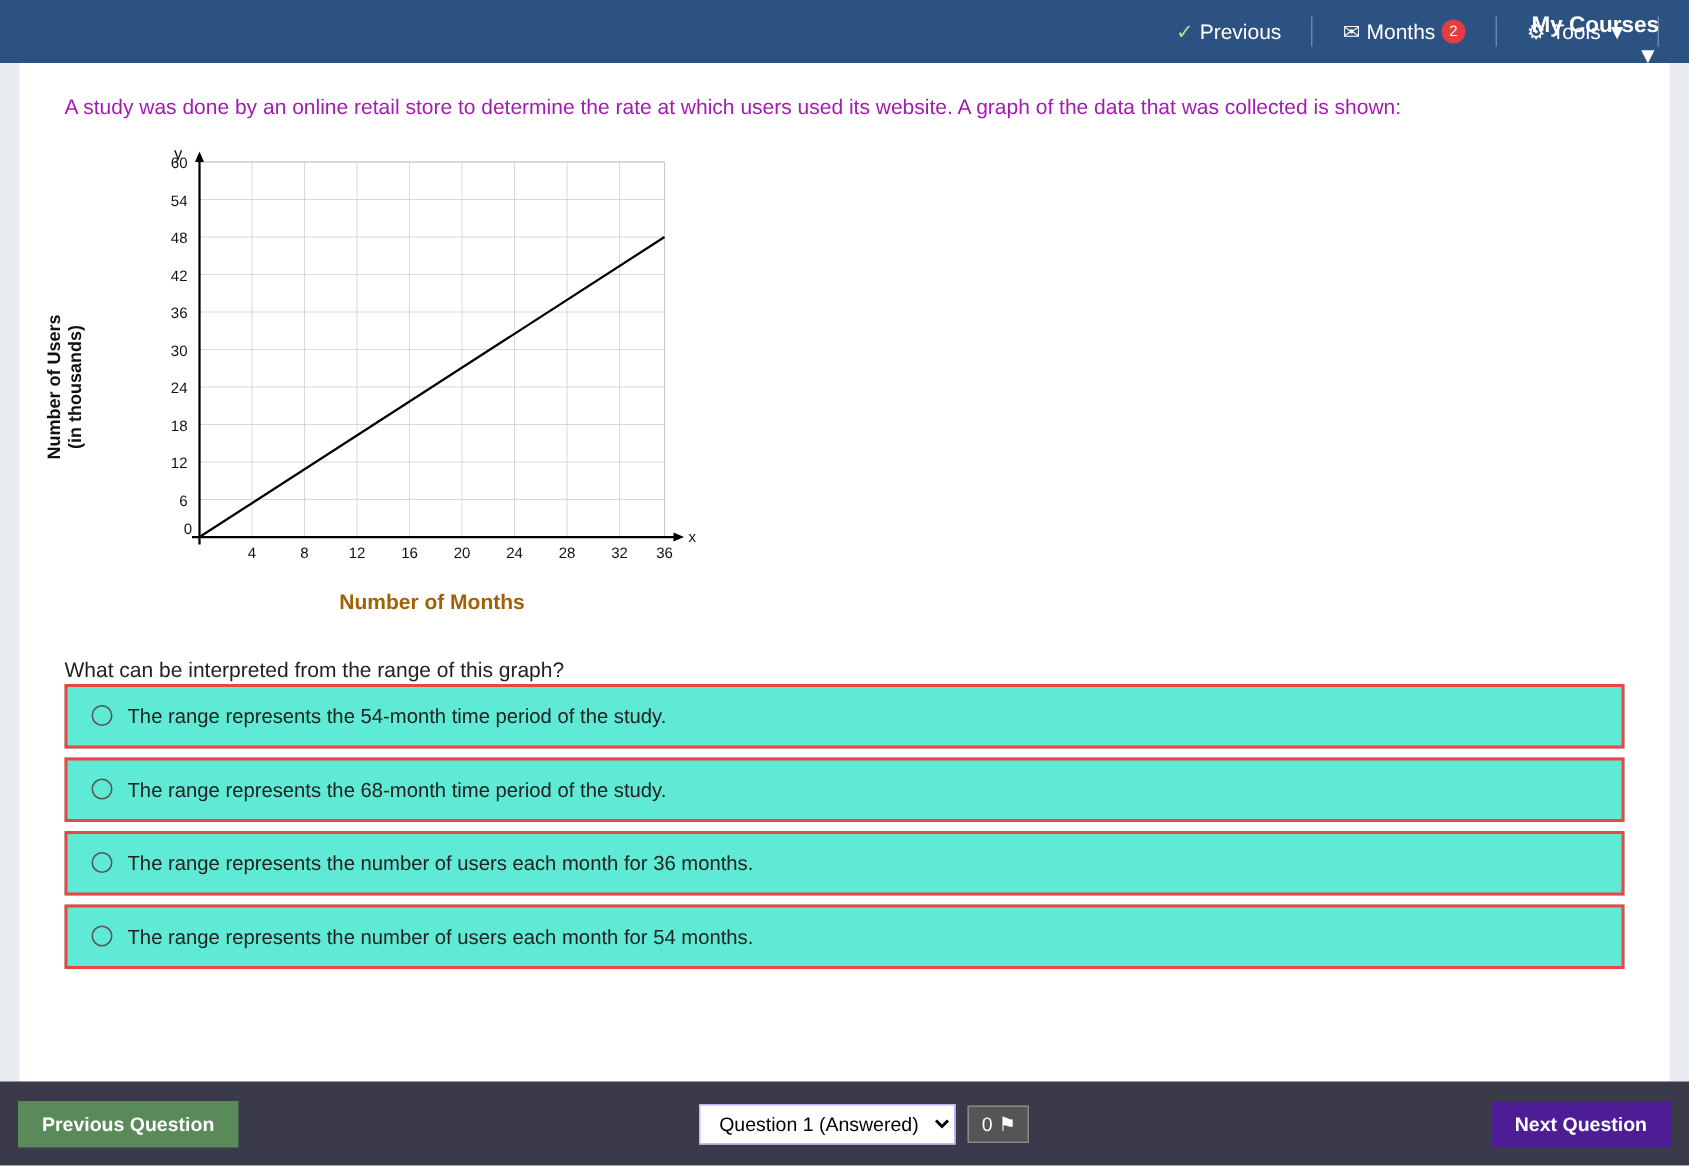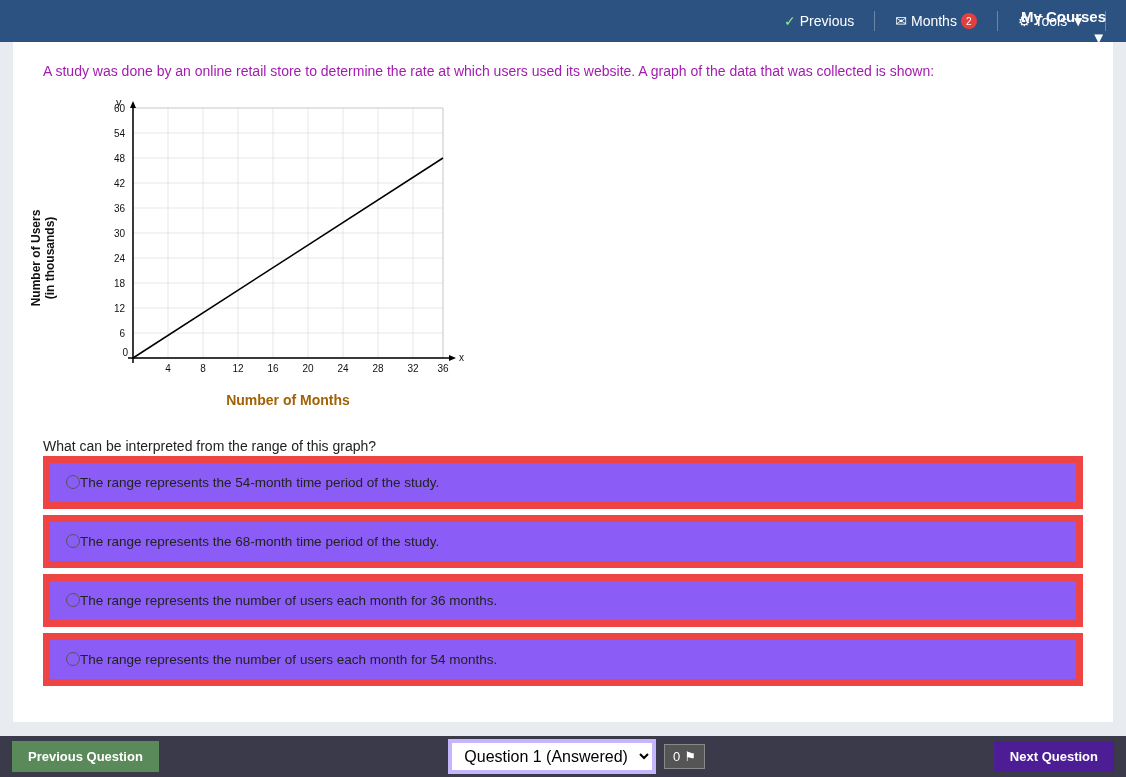--- a/index.html
+++ b/index.html
@@ -115,46 +115,47 @@
 
     .question-prompt {
       font-size: 14px;
       color: #222;
       margin-bottom: 2px;
       font-weight: normal;
     }
 
     
     .answer-option {
-      border: 7px solid #ef4444;
-      background: #8b5cf6;
+      border: 2px solid #ef4444;
+      background: #5eead4;
       padding: 12px 16px;
       margin-bottom: 6px;
       display: flex;
       align-items: center;
+      gap: 10px;
       font-size: 13.5px;
       color: #222;
       cursor: pointer;
     }
     .radio-circle {
       width: 14px;
       height: 14px;
       border: 1.5px solid #555;
       border-radius: 50%;
       display: inline-block;
       flex-shrink: 0;
     }
 
     
     .bottom-bar {
       position: absolute;
       bottom: 0;
       left: 0;
       right: 0;
-      height: 41px;
+      height: 56px;
       background: #3a3a4a;
       display: flex;
       align-items: center;
       justify-content: space-between;
       padding: 0 12px;
     }
 
     .prev-btn {
       background: #5a8a5a;
       color: white;
@@ -165,23 +166,23 @@
       font-weight: bold;
     }
 
     .question-selector {
       display: flex;
       align-items: center;
       gap: 8px;
     }
     .question-dropdown {
       background: white;
-      border: 4px solid #c4b5fd;
+      border: 1px solid #c4b5fd;
       padding: 4px 8px;
-      font-size: 16px;
+      font-size: 13px;
       cursor: pointer;
       text-align: right;
     }
     .flag-btn {
       background: #555;
       border: 1px solid #888;
       color: white;
       padding: 4px 8px;
       font-size: 13px;
       cursor: pointer;

